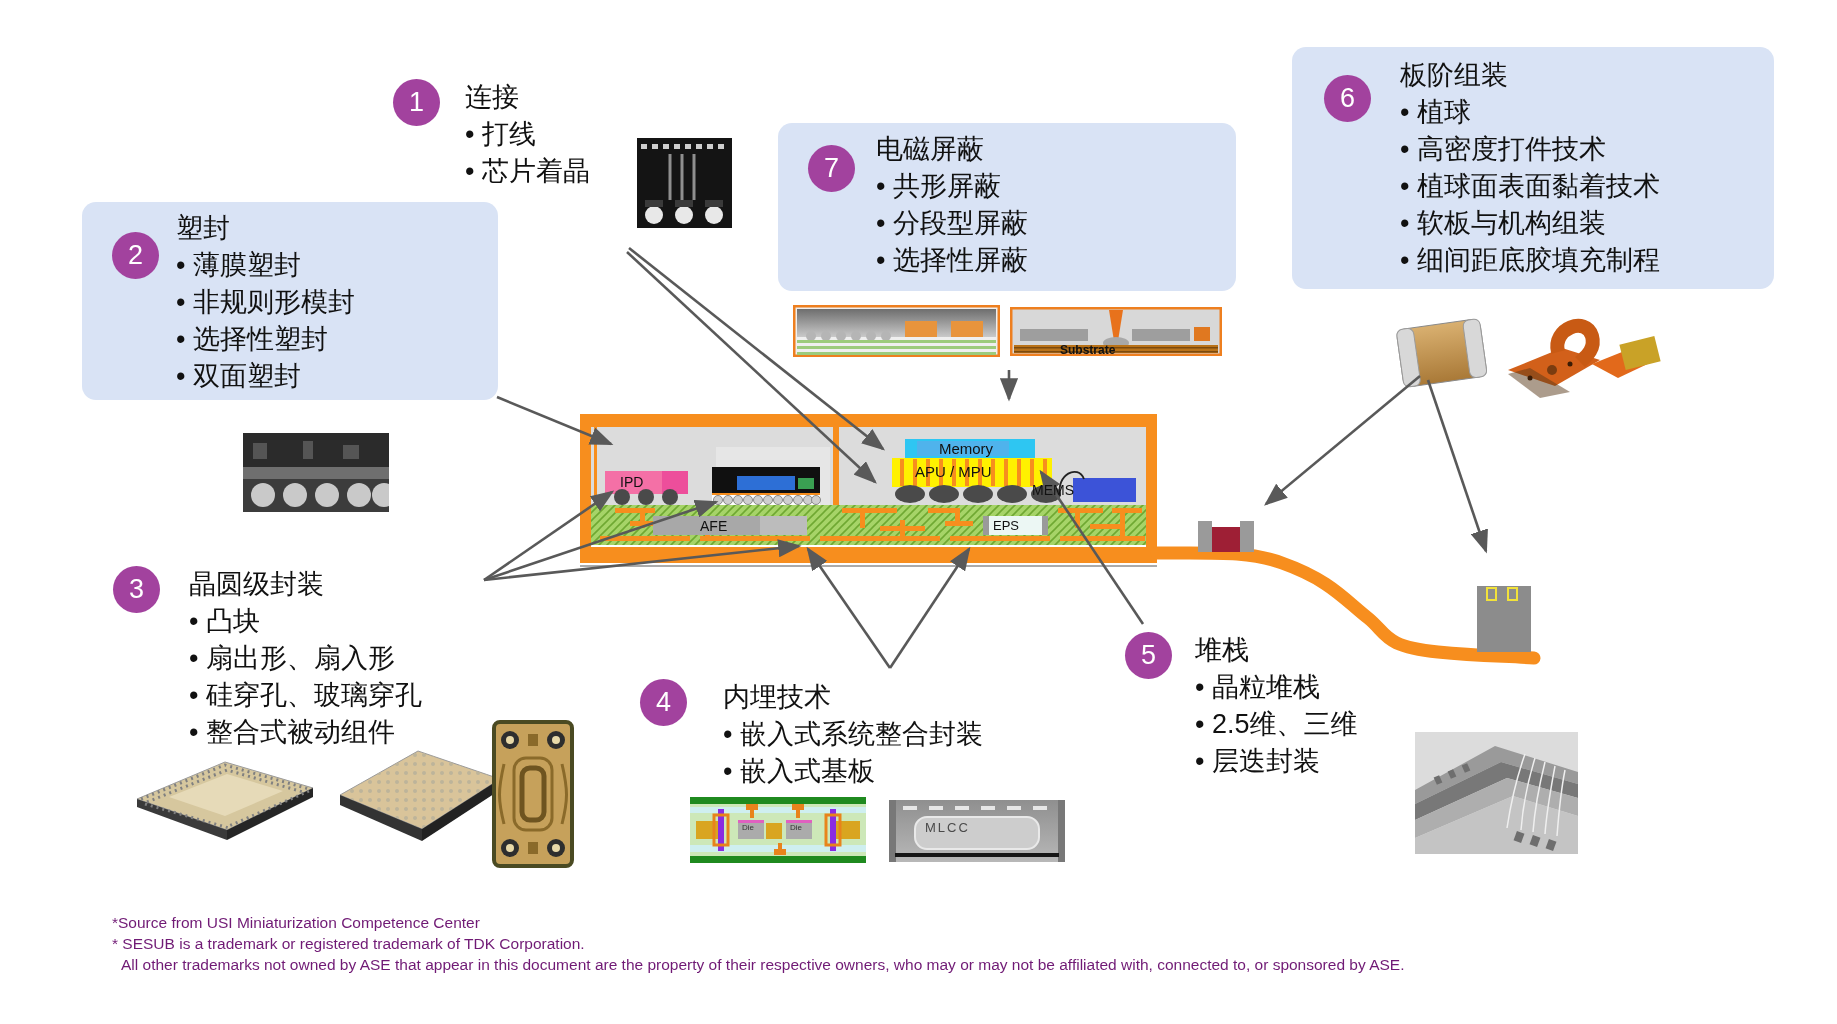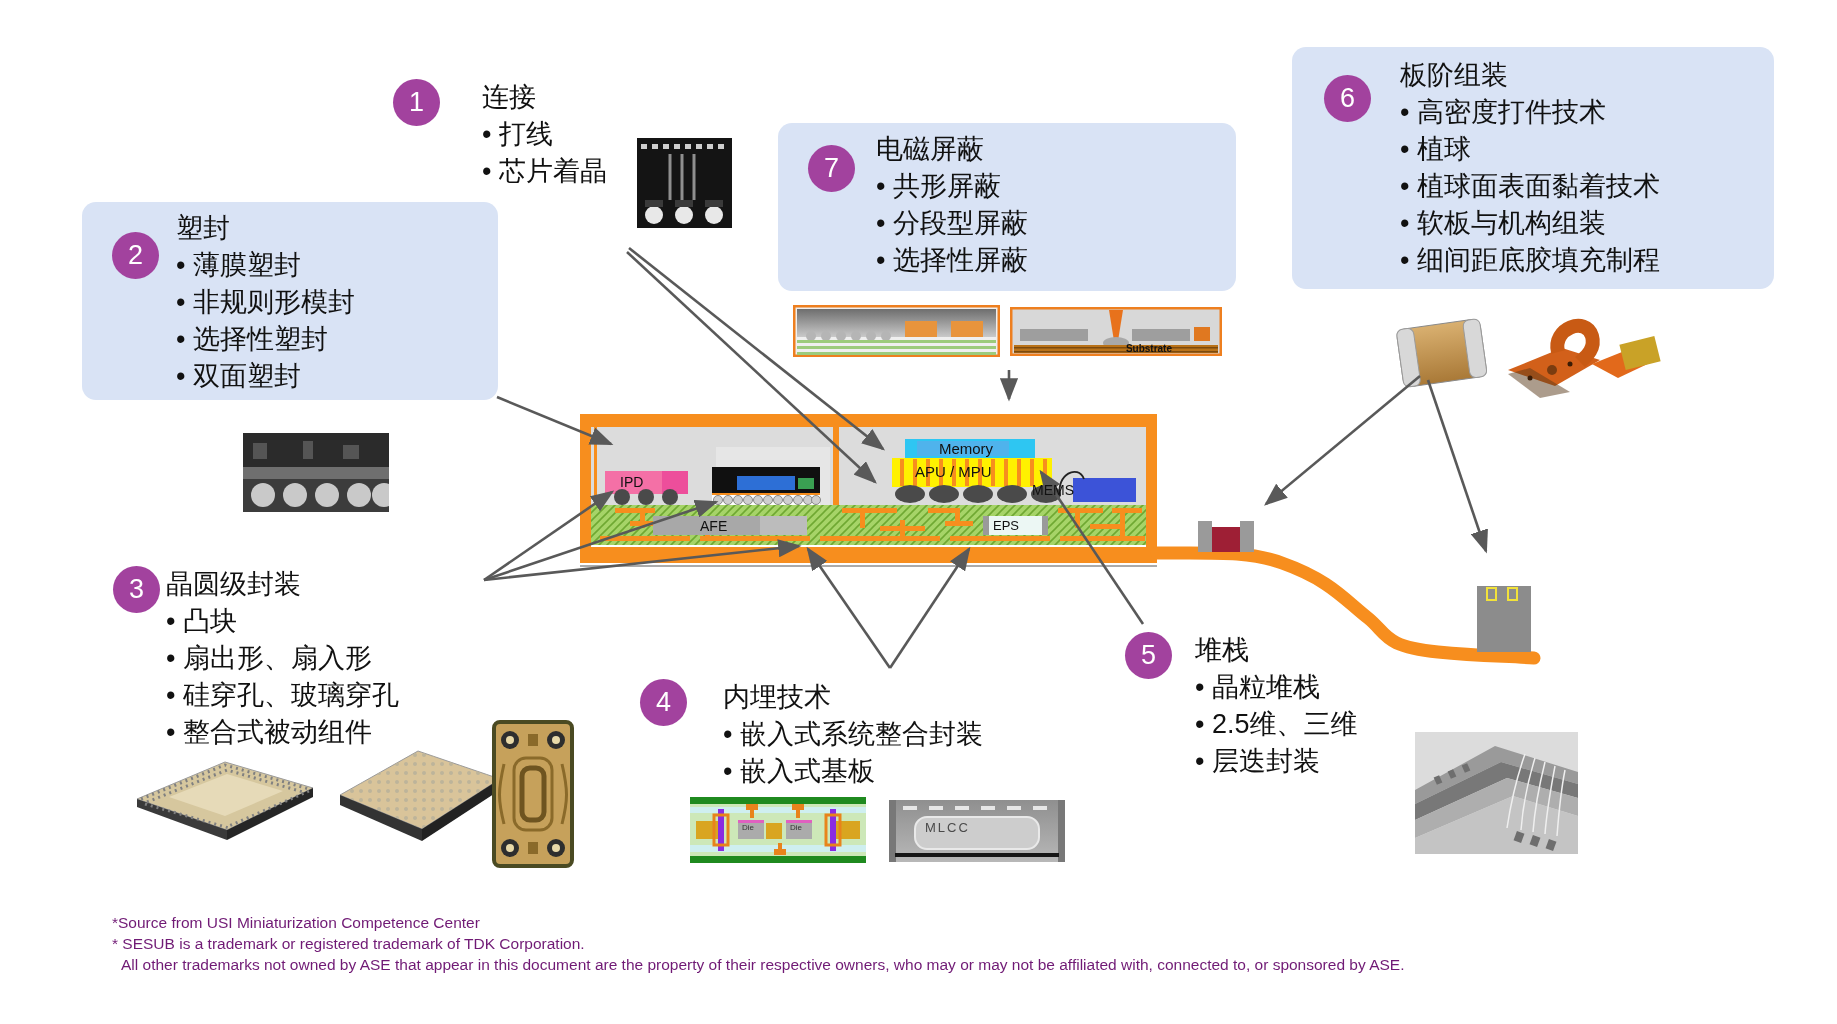--- a/index.html
+++ b/index.html
@@ -449,43 +449,43 @@
         <li>选择性屏蔽</li>
       </ul>
     </div>
   </div>
 
   <div class="cobox" style="left:1292px;top:47px;width:482px;height:242px">
     <div class="numabs" style="left:32px;top:28px">6</div>
     <div class="boxbody" style="left:108px;top:10px">
       <div class="ct">板阶组装</div>
       <ul class="cul">
+        <li>植球</li>
         <li>高密度打件技术</li>
-        <li>植球</li>
         <li>植球面表面黏着技术</li>
         <li>软板与机构组装</li>
         <li>细间距底胶填充制程</li>
       </ul>
     </div>
   </div>
 
   <div class="callout" style="left:393px;top:79px">
     <div class="num">1</div>
-    <div class="cbody" style="margin-left:42px">
+    <div class="cbody" style="margin-left:25px">
       <div class="ct">连接</div>
       <ul class="cul">
         <li>打线</li>
         <li>芯片着晶</li>
       </ul>
     </div>
   </div>
 
   <div class="callout" style="left:113px;top:566px">
     <div class="num">3</div>
-    <div class="cbody" style="margin-left:6px">
+    <div class="cbody" style="margin-left:29px">
       <div class="ct">晶圆级封装</div>
       <ul class="cul">
         <li>凸块</li>
         <li>扇出形、扇入形</li>
         <li>硅穿孔、玻璃穿孔</li>
         <li>整合式被动组件</li>
       </ul>
     </div>
   </div>
 
@@ -511,21 +511,21 @@
       </ul>
     </div>
   </div>
 
   <span class="dlabel" style="left:620px;top:474px;font-size:14px">IPD</span>
   <span class="dlabel" style="left:905px;top:440px;width:122px;text-align:center;font-size:15px">Memory</span>
   <span class="dlabel" style="left:915px;top:463px;font-size:15px">APU / MPU</span>
   <span class="dlabel" style="left:1032px;top:482px;font-size:14px">MEMS</span>
   <span class="dlabel" style="left:700px;top:518px;font-size:14px">AFE</span>
   <span class="dlabel" style="left:993px;top:518px;font-size:13px">EPS</span>
-  <span class="dlabel" style="left:1060px;top:343px;width:112px;text-align:right;font-size:10px;font-weight:bold">Substrate</span>
+  <span class="dlabel" style="left:1060px;top:343px;width:112px;text-align:left;font-size:12px;font-weight:bold">Substrate</span>
   <span class="dlabel" style="left:742px;top:823px;font-size:8px;color:#333">Die</span>
   <span class="dlabel" style="left:790px;top:823px;font-size:8px;color:#333">Die</span>
   <span class="dlabel" style="left:925px;top:820px;width:104px;text-align:left;font-size:13px;color:#4a4a4a;letter-spacing:2px">MLCC</span>
 
   <div class="footer">
     <div>*Source from USI Miniaturization Competence Center</div>
     <div>* SESUB is a trademark or registered trademark of TDK Corporation.</div>
     <div style="margin-left:9px">All other trademarks not owned by ASE that appear in this document are the property of their respective owners, who may or may not be affiliated with, connected to, or sponsored by ASE.</div>
   </div>
 

